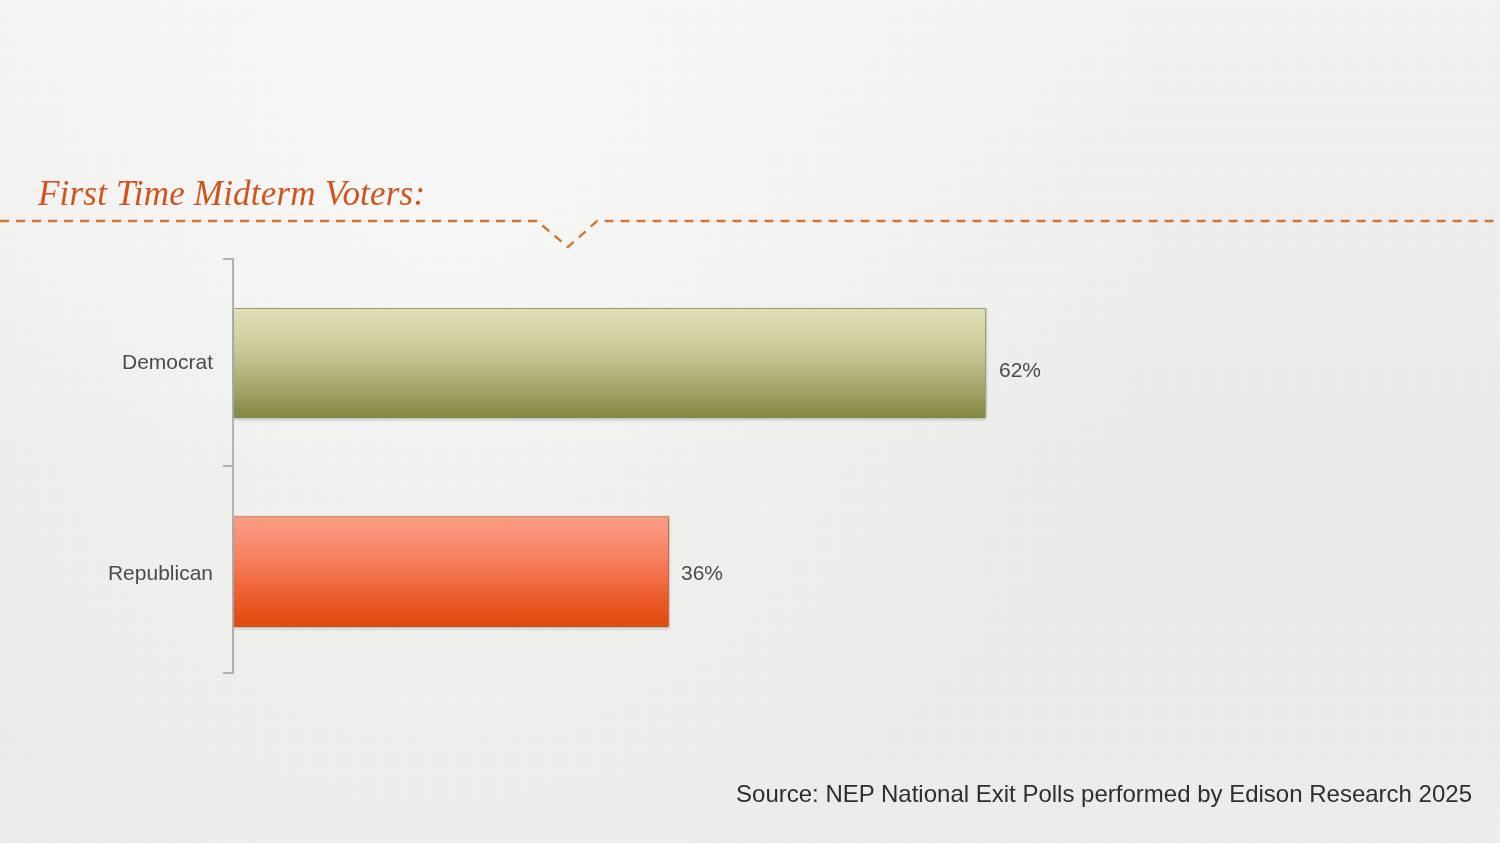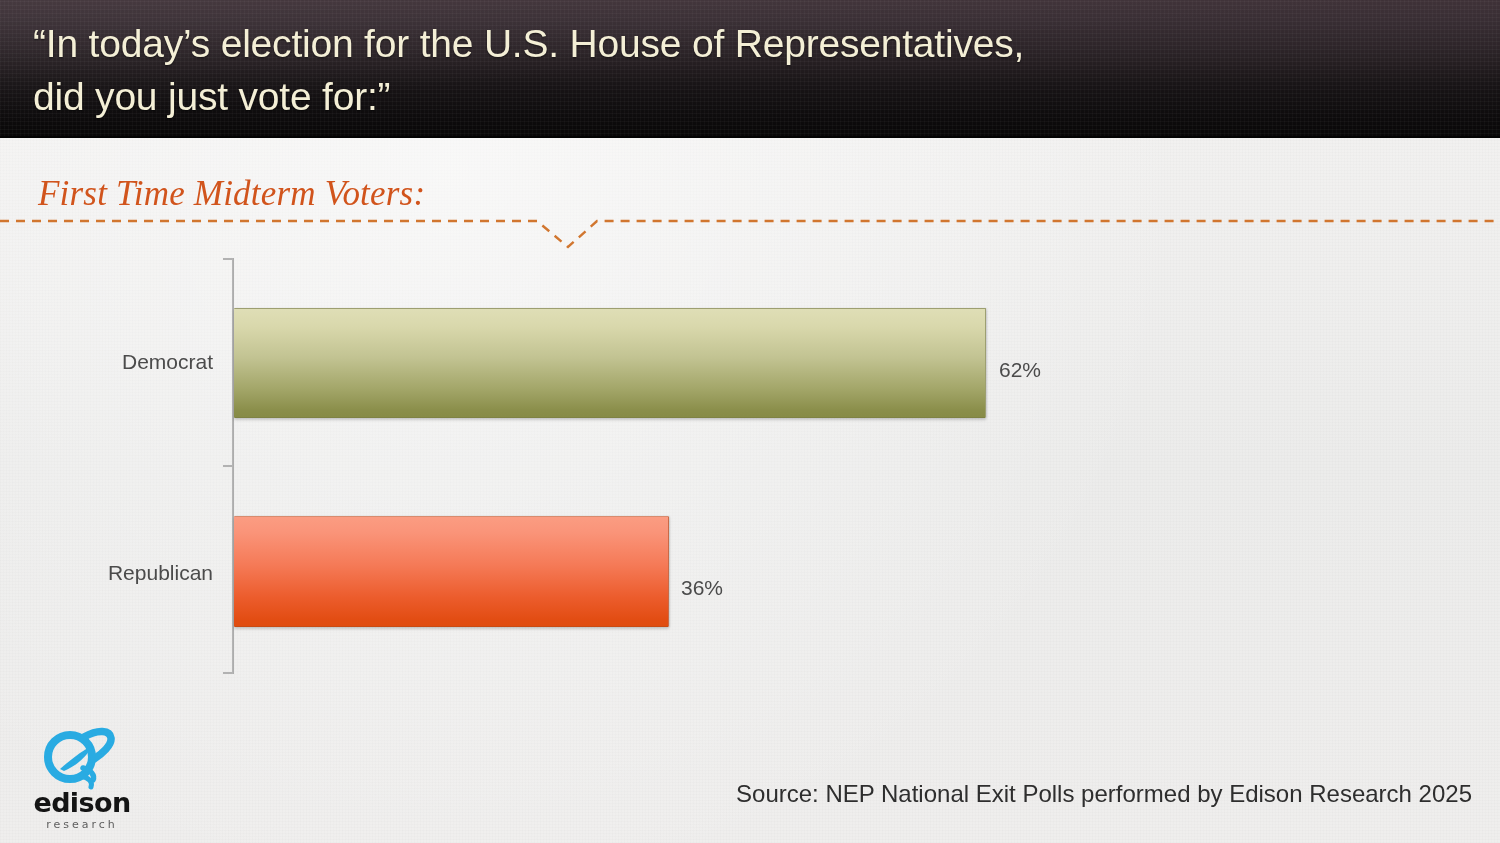--- a/index.html
+++ b/index.html
@@ -157,21 +157,21 @@
 
   .value-label {
     position: absolute;
     color: #4b4b4b;
     font-family: "Liberation Sans", sans-serif;
     font-size: 21px;
     font-weight: 400;
     white-space: nowrap;
   }
   .value-dem { left: 999px; top: 358px; }
-  .value-rep { left: 681px; top: 576px; }
+  .value-rep { left: 681px; top: 561px; }
 
   
   .logo {
     position: absolute;
     left: 22px;
     top: 726px;
     width: 120px;
     height: 108px;
   }
   .logo-mark {
@@ -218,24 +218,20 @@
     font-size: 24px;
     font-weight: 400;
     white-space: nowrap;
   }
 </style>
 </head>
 <body>
 
 <div class="slide">
 
-  <div class="header-band">
-    <div class="header-title">“In today’s election for the U.S. House of Representatives,
-did you just vote for:”</div>
-  </div>
 
   <div class="subtitle">First Time Midterm Voters:</div>
 
   <svg class="divider" viewBox="0 0 1500 55" preserveAspectRatio="none">
     <path d="M0,16 L537,16 L568,42 L597,16 L1500,16" fill="none" stroke="#d1762f" stroke-width="2.4" stroke-dasharray="9 7" stroke-linecap="butt"></path>
   </svg>
 
   <div class="chart">
 
     <div class="axis-line"></div>
@@ -250,31 +246,16 @@
     <div class="value-label value-dem">62%</div>
 
     <div class="cat-label cat-label-rep">Republican</div>
 
     <div class="bar bar-rep"></div>
 
     <div class="value-label value-rep">36%</div>
 
   </div>
 
-  <div class="logo">
-    <svg class="logo-mark" viewBox="0 0 80 66">
-
-      <circle cx="32" cy="31" r="22" fill="none" stroke="#29abe2" stroke-width="8"></circle>
-
-      <path d="M46,11 C60,3 72,4 73,12 C74,19 64,28 56,33" fill="none" stroke="#29abe2" stroke-width="7.5" stroke-linecap="round"></path>
-
-      <path d="M22,43 C32,34 44,25 55,19 C49,30 40,39 26,45 Z" fill="#29abe2"></path>
-
-      <path d="M45,42 C53,44 57,49 55,54" fill="none" stroke="#29abe2" stroke-width="5.5" stroke-linecap="round"></path>
-      <path d="M43,50 C51,52 55,56 53,61" fill="none" stroke="#29abe2" stroke-width="5" stroke-linecap="round"></path>
-    </svg>
-    <div class="logo-word">edison</div>
-    <div class="logo-sub">research</div>
-  </div>
 
   <div class="source">Source: NEP National Exit Polls performed by Edison Research 2025</div>
 
 </div>
 
 </body></html>

